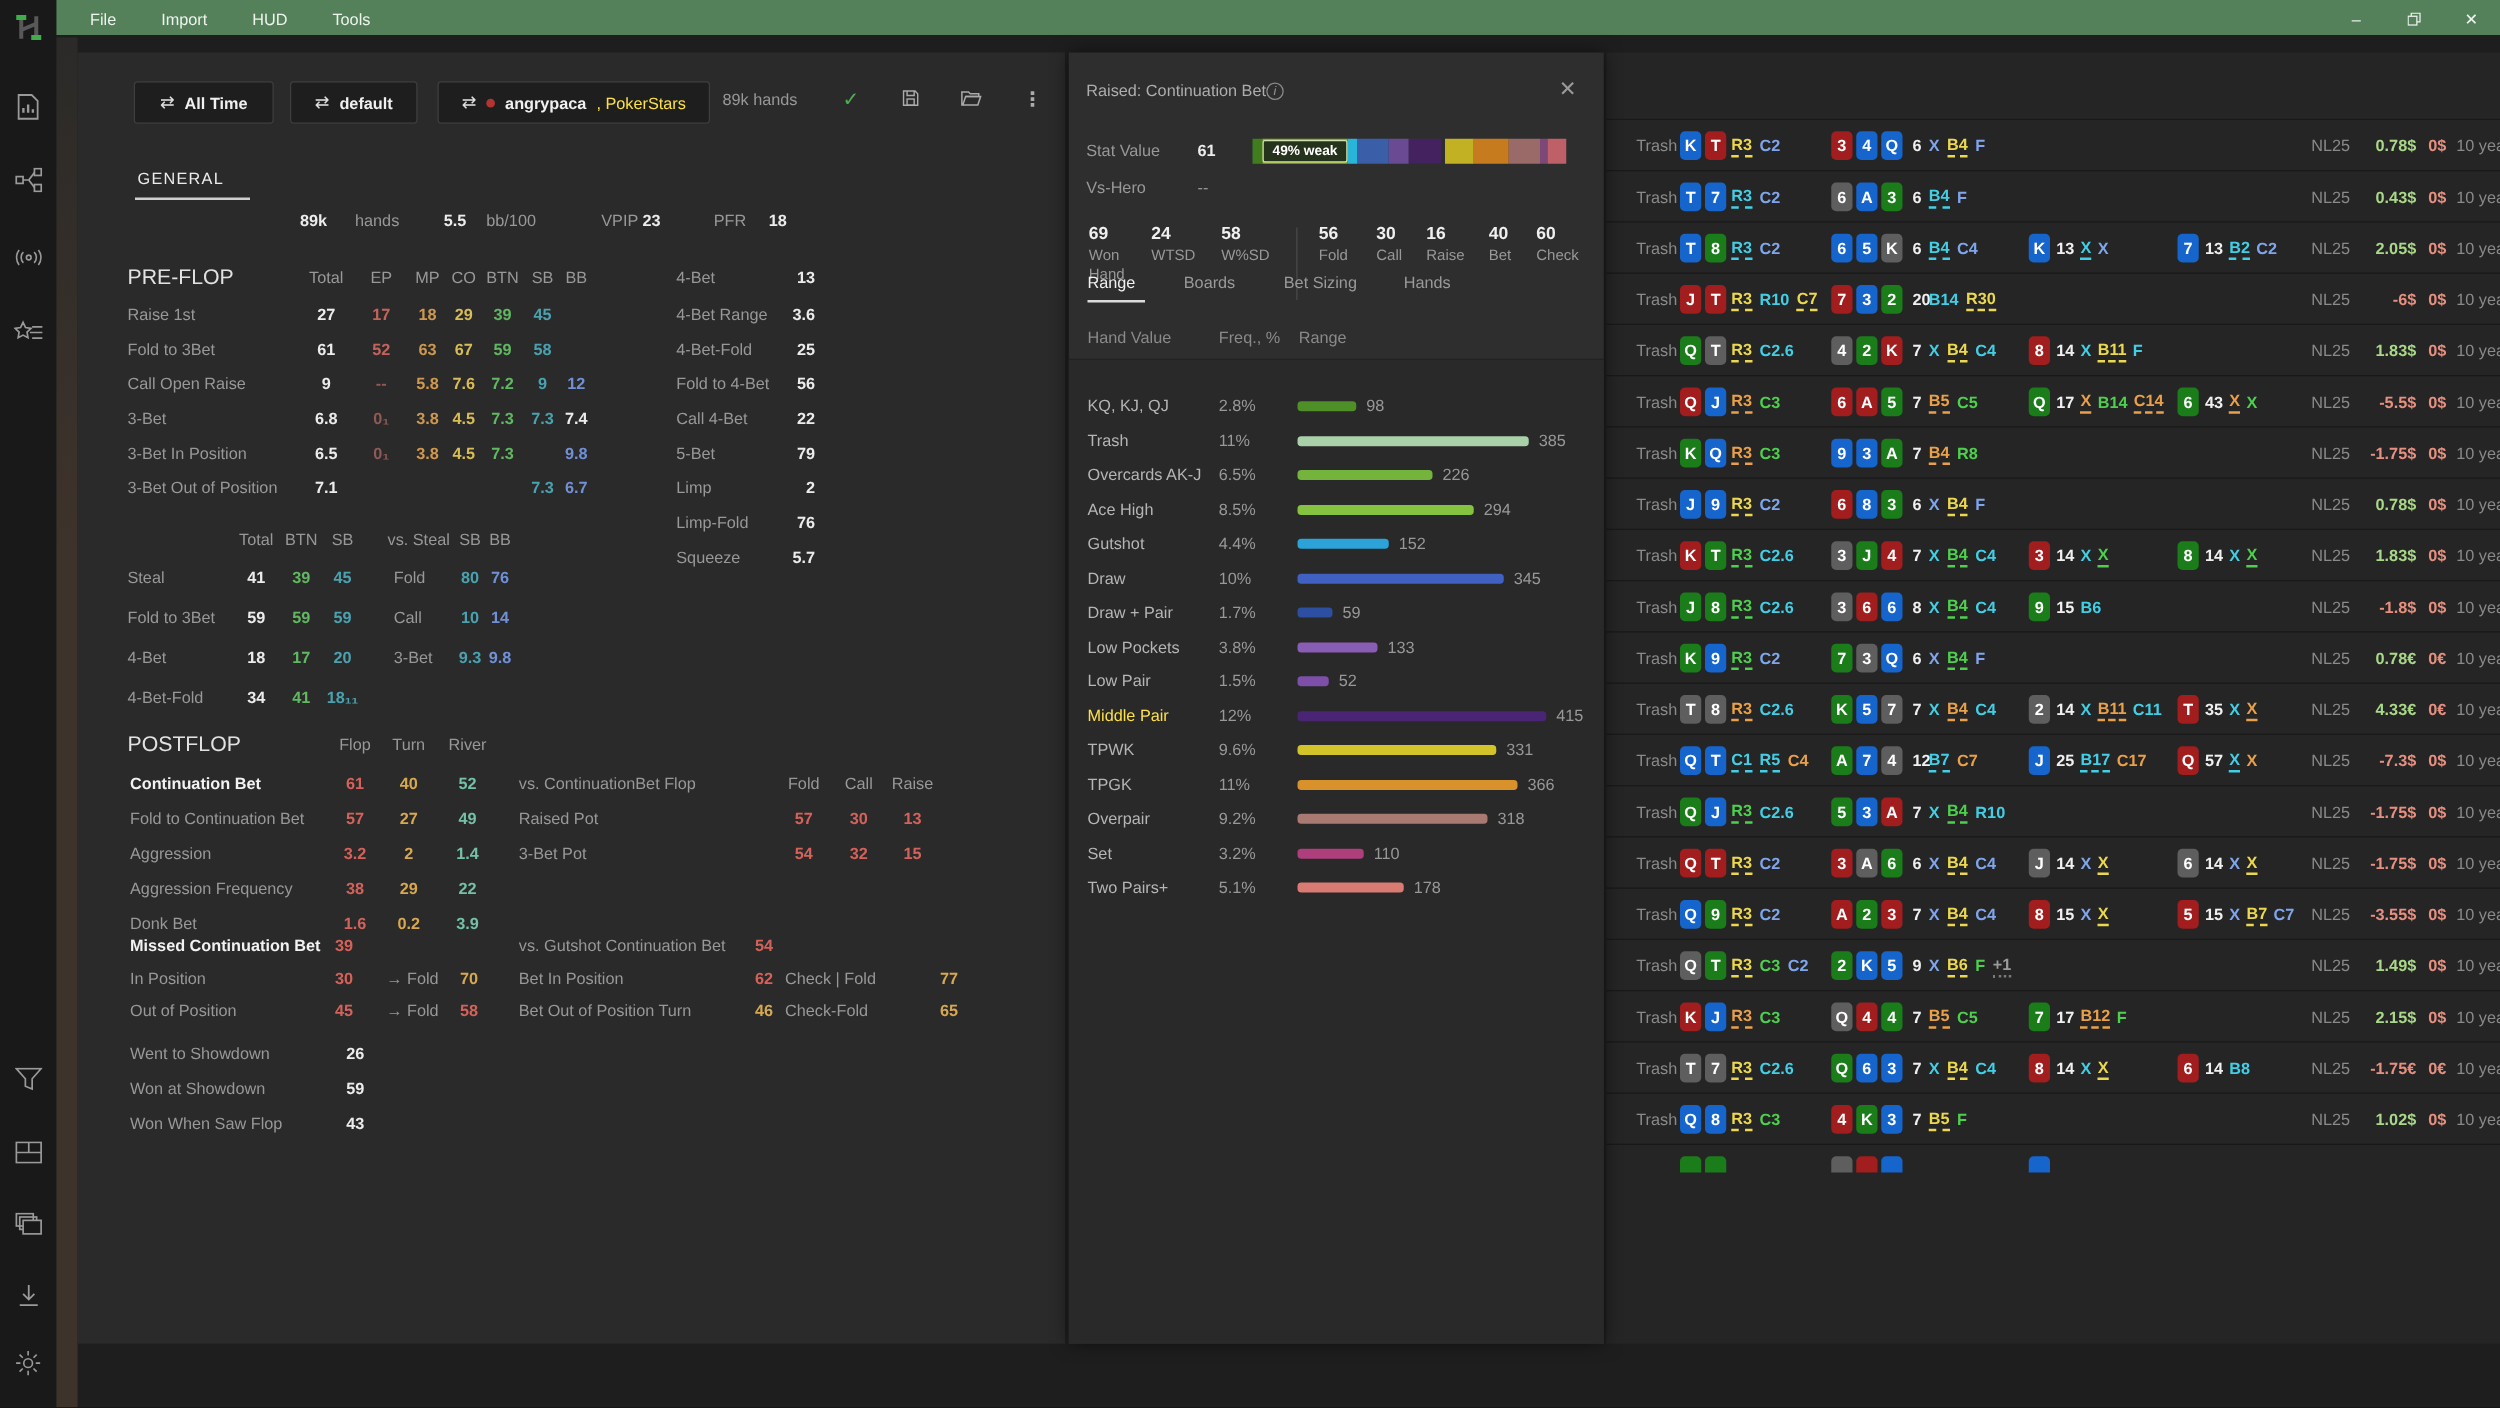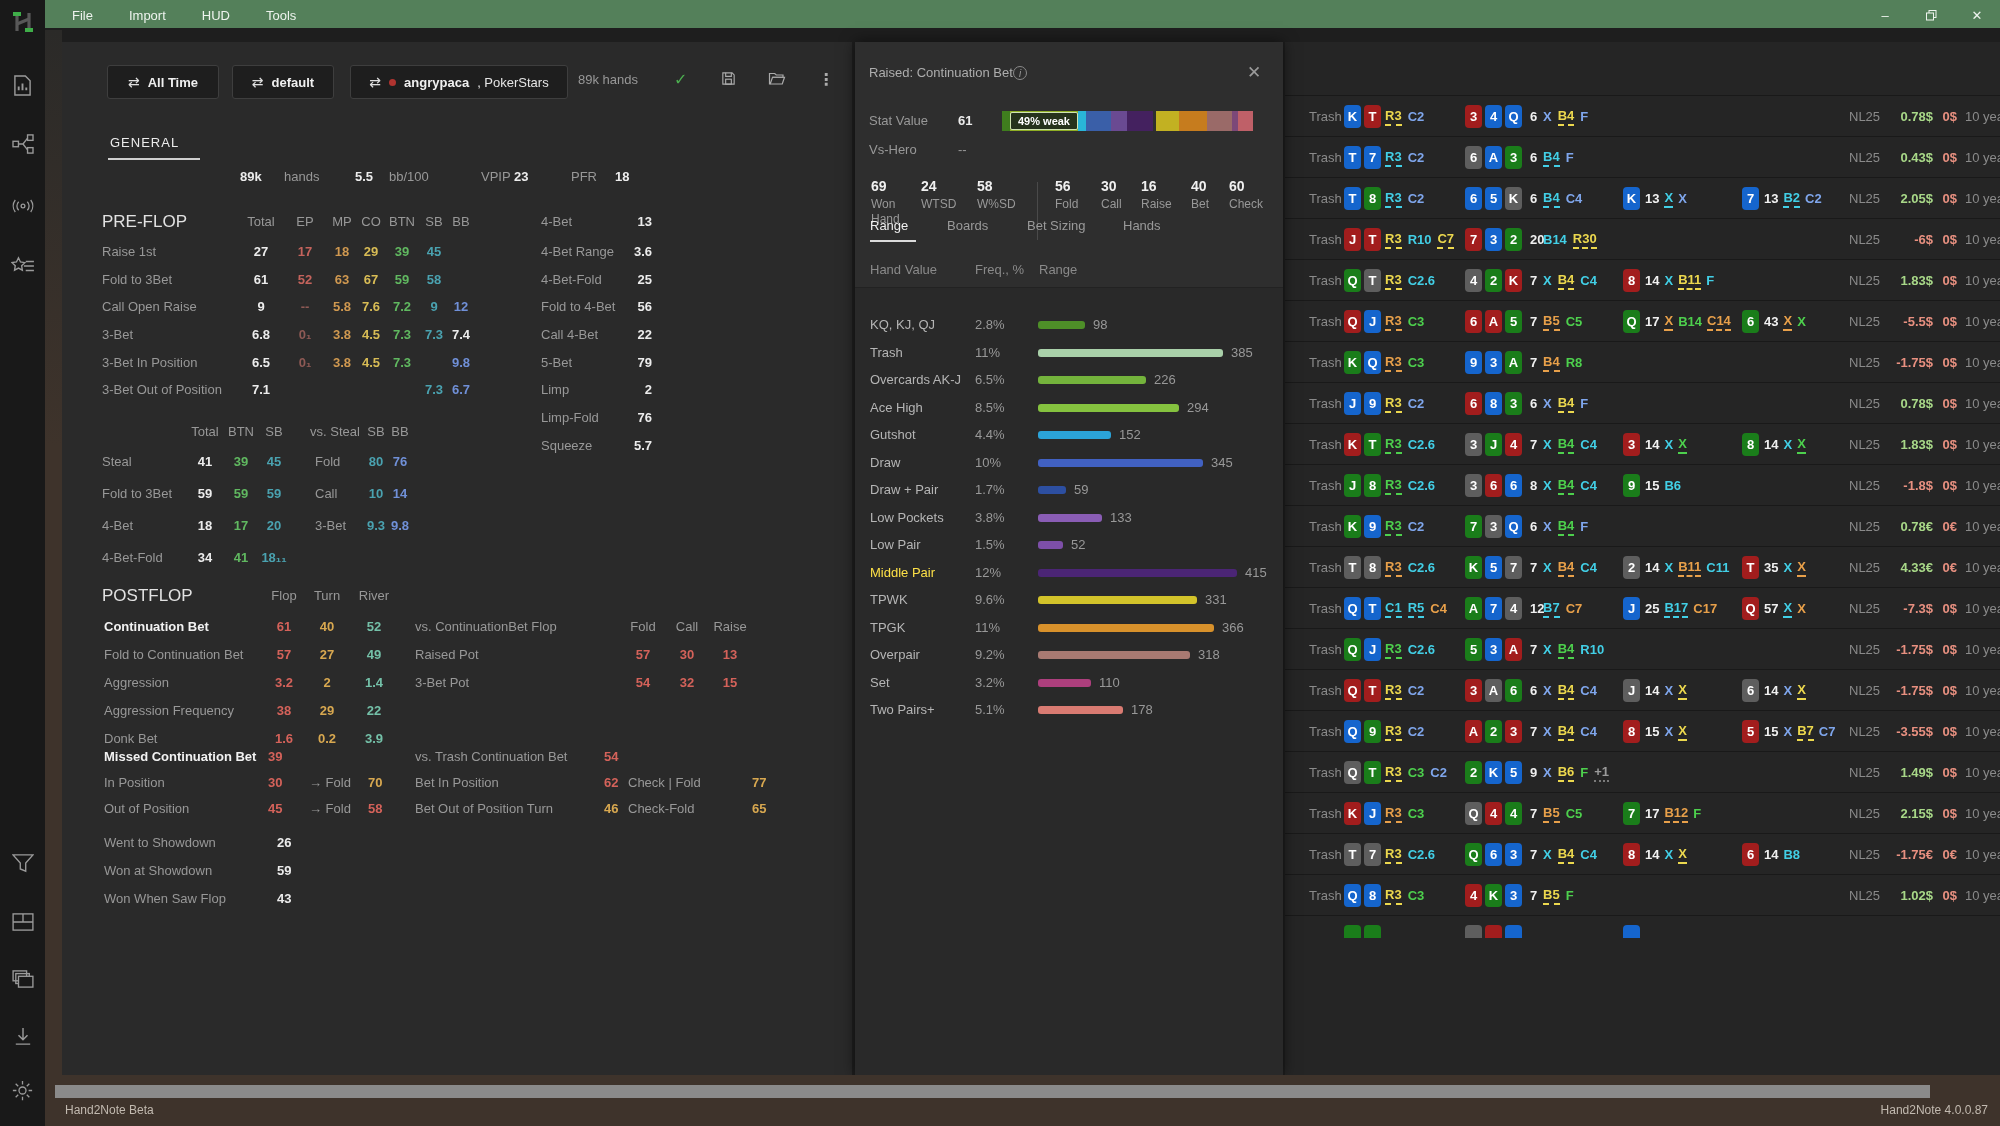--- a/index.html
+++ b/index.html
@@ -23,21 +23,21 @@
   .status-right{position:absolute;right:12px;top:28px;color:#c2bab0;font-size:12px;}
   
   .panel{position:absolute;top:42px;height:1033px;z-index:10;}
   .panel-left{left:62px;width:790px;background:#2a2a2a;}
   .panel-popup{left:855px;width:428px;background:#2e2e2e;box-shadow:0 0 14px rgba(0,0,0,.55);z-index:15;}
   .panel-hands{left:1285px;width:715px;background:#252525;overflow:hidden;}
   
   .filter-btn{position:absolute;top:23px;height:34px;background:#1e1e1e;border:1px solid #3e3e3e;border-radius:3px;
               display:flex;align-items:center;justify-content:center;gap:8px;color:#f0f0f0;font-weight:700;font-size:13px;}
   .swap{font-family:"DejaVu Sans",sans-serif;font-weight:400;font-size:14px;color:#e0e0e0;}
-  .site{color:#e5e5e5;font-weight:400;text-align:center;}
+  .site{color:#fde047;font-weight:400;text-align:center;}
   .reddot{width:7px;height:7px;border-radius:50%;background:#b03430;display:inline-block;}
   .hands-count{position:absolute;left:516px;top:30px;color:#989898;}
   .check{position:absolute;left:612px;top:28px;color:#4caf50;font-size:16px;font-weight:700;font-family:"DejaVu Sans",sans-serif;}
   .tool-ic{position:absolute;top:28px;color:#ababab;}
   .kebab{font-size:16px;font-weight:700;font-family:"DejaVu Sans",sans-serif;}
   .general-tab{position:absolute;left:48px;top:91px;height:20px;line-height:20px;color:#ececec;letter-spacing:1px;font-size:13px;}
   .general-underline{position:absolute;left:46px;top:116px;width:92px;height:2px;background:#cfcfcf;}
   
   .seg{position:absolute;height:20px;line-height:20px;font-size:13px;white-space:nowrap;color:#c8c8c8;}
   .ctr{transform:translateX(-50%);}
@@ -357,21 +357,21 @@
         <span class="seg dim" style="left: 353px; top: 603px;">Raised Pot</span>
         <span class="seg fr ctr" style="left: 581px; top: 603px;">57</span>
         <span class="seg fr ctr" style="left: 625px; top: 603px;">30</span>
         <span class="seg fr ctr" style="left: 668px; top: 603px;">13</span>
         <span class="seg dim" style="left: 353px; top: 631px;">3-Bet Pot</span>
         <span class="seg fr ctr" style="left: 581px; top: 631px;">54</span>
         <span class="seg fr ctr" style="left: 625px; top: 631px;">32</span>
         <span class="seg fr ctr" style="left: 668px; top: 631px;">15</span>
         <span class="seg hl" style="left: 42px; top: 705px;">Missed Continuation Bet</span>
         <span class="seg fr" style="left: 206px; top: 705px;">39</span>
-        <span class="seg dim" style="left: 353px; top: 705px;">vs. Trash Continuation Bet</span>
+        <span class="seg dim" style="left: 353px; top: 705px;">vs. Gutshot Continuation Bet</span>
         <span class="seg fr" style="left: 542px; top: 705px;">54</span>
         <span class="seg dim" style="left: 42px; top: 731px;">In Position</span>
         <span class="seg fr" style="left: 206px; top: 731px;">30</span>
         <span class="seg dim" style="left: 247px; top: 731px;">→ Fold</span>
         <span class="seg fo" style="left: 306px; top: 731px;">70</span>
         <span class="seg dim" style="left: 353px; top: 731px;">Bet In Position</span>
         <span class="seg fr" style="left: 542px; top: 731px;">62</span>
         <span class="seg dim" style="left: 566px; top: 731px;">Check | Fold</span>
         <span class="seg fo" style="left: 690px; top: 731px;">77</span>
         <span class="seg dim" style="left: 42px; top: 757px;">Out of Position</span>
@@ -1155,18 +1155,13 @@
             <span class="card s-h"></span>
             <span class="card s-d"></span>
           </div>
           <div class="hgrp" style="left: 338px; gap: 5px;">
             <span class="card s-d"></span>
           </div>
         </div>
       </div>
   </div>
 
-  <div class="statusbar">
-    <div class="hscroll"></div>
-    <span class="status-left">Hand2Note Beta</span>
-    <span class="status-right">Hand2Note 4.0.0.87</span>
-  </div>
 </div>
 
 </body></html>

